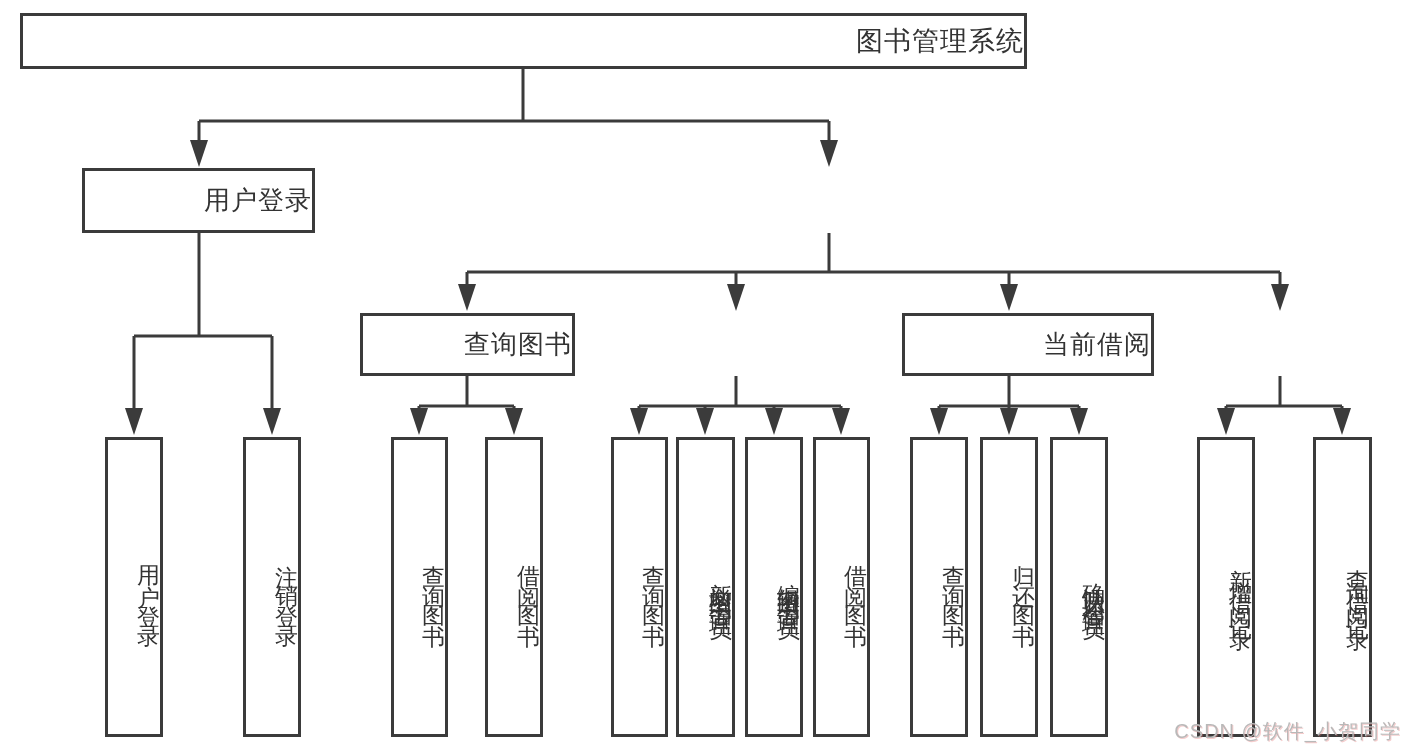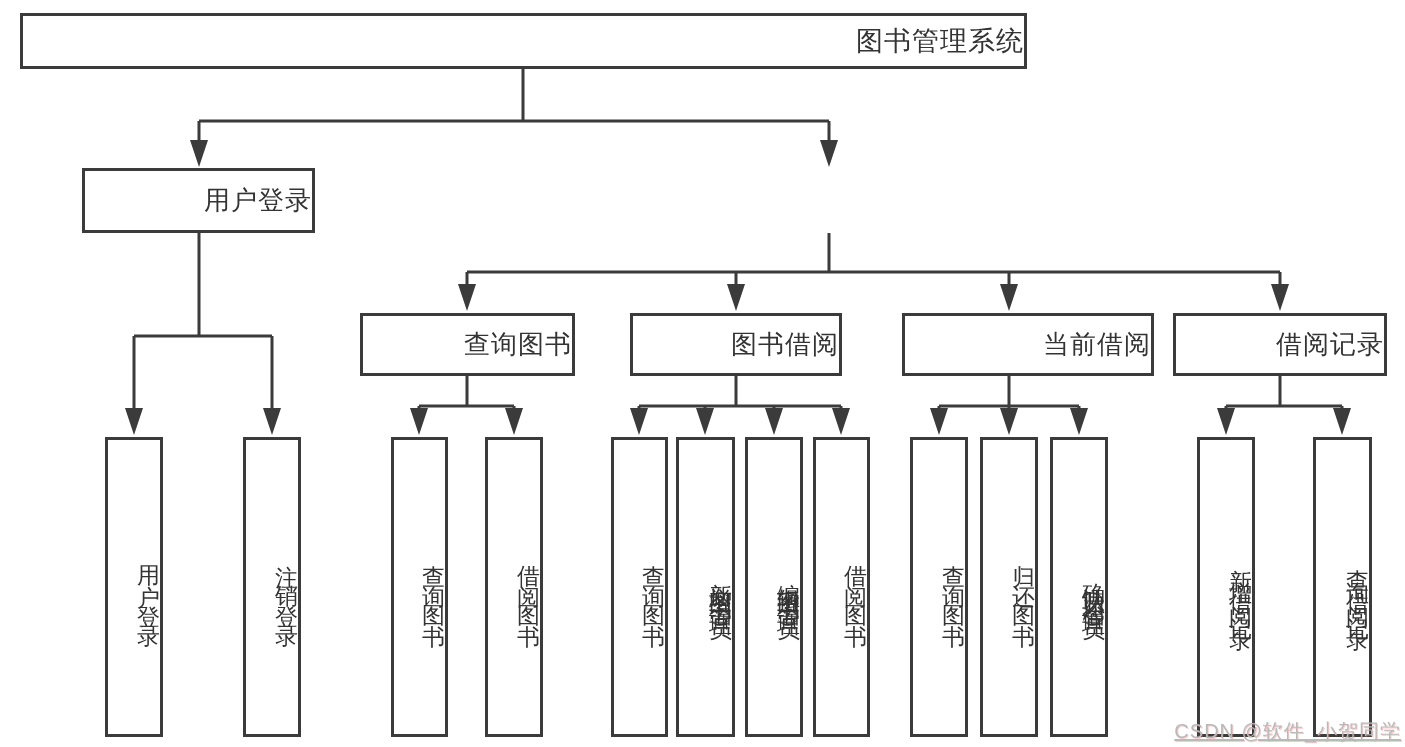--- a/index.html
+++ b/index.html
@@ -43,21 +43,20 @@
   .vtext.long{letter-spacing:5px;}
   .watermark{
     position:absolute;
     right:4px;bottom:2px;
     z-index:3;
     font-size:20px;
     color:var(--wm);
     letter-spacing:1px;
     text-shadow:1px 1px 0 rgba(228,112,112,0.35);
     white-space:nowrap;
-    text-decoration:underline;
   }
 </style>
 </head>
 <body>
 
 <div class="canvas">
 
   <svg class="connectors" width="1405" height="747" viewBox="0 0 1405 747">
     <path d="M523 69 V121 M199 121 H829 M199 121 V150 M829 121 V150"></path>
     <path d="M199 233 V336 M134 336 H272 M134 336 V418 M272 336 V418"></path>
@@ -92,28 +91,22 @@
     <span class="hlabel">图书管理系统</span>
   </div>
 
   <div class="box" style="left:82px;top:168px;width:233px;height:65px">
     <span class="hlabel">用户登录</span>
   </div>
 
   <div class="box" style="left:360px;top:313px;width:215px;height:63px">
     <span class="hlabel">查询图书</span>
   </div>
-  <div class="box" style="left:630px;top:313px;width:212px;height:63px">
-    <span class="hlabel">图书借阅</span>
-  </div>
   <div class="box" style="left:902px;top:313px;width:252px;height:63px">
     <span class="hlabel">当前借阅</span>
-  </div>
-  <div class="box" style="left:1173px;top:313px;width:214px;height:63px">
-    <span class="hlabel">借阅记录</span>
   </div>
 
   <div class="box leaf" style="left:105px">
     <span class="vtext short">用户登录</span>
   </div>
   <div class="box leaf" style="left:243px">
     <span class="vtext short">注销登录</span>
   </div>
   <div class="box leaf" style="left:391px;width:57px">
     <span class="vtext short">查询图书</span>

